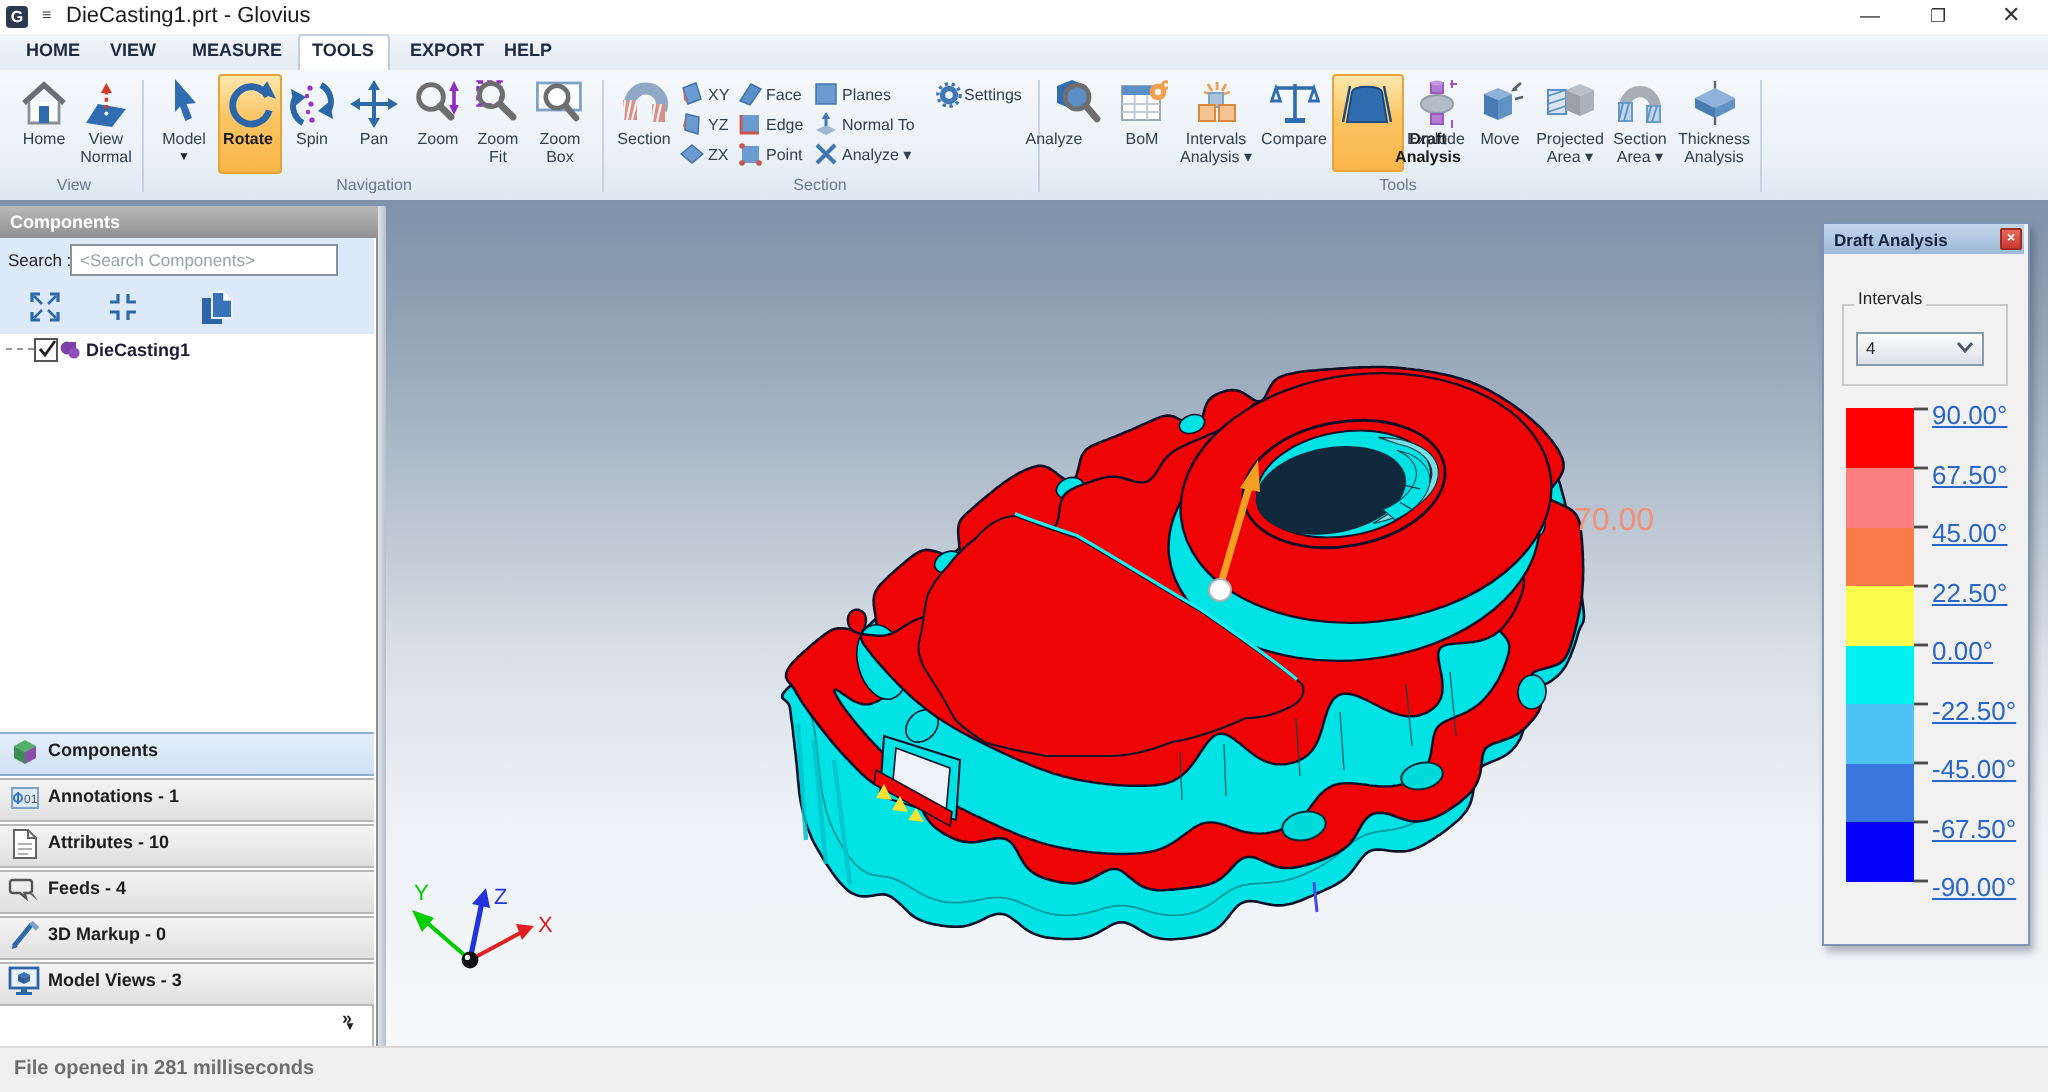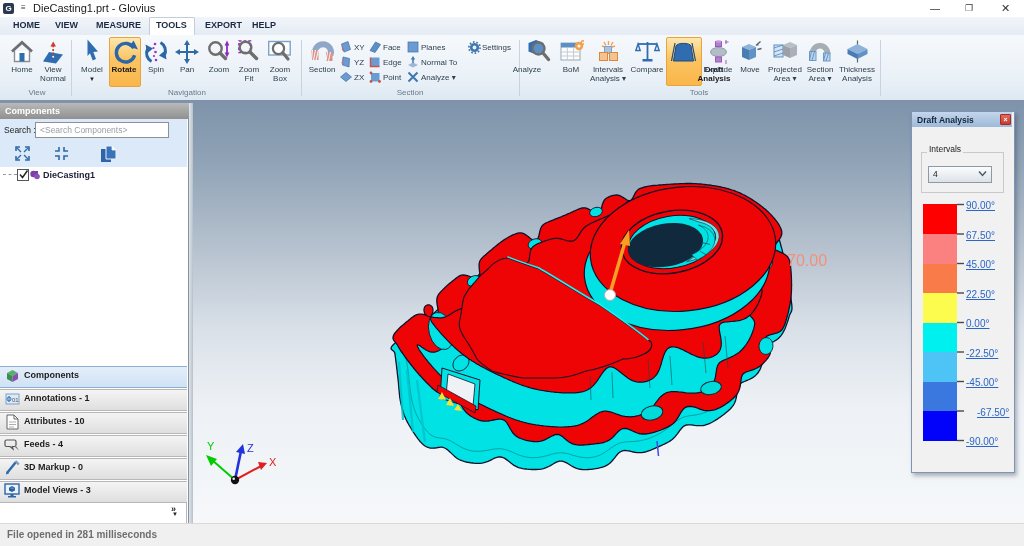--- a/index.html
+++ b/index.html
@@ -393,23 +393,23 @@
       <line x1="0" y1="237.5" x2="7" y2="237.5"></line>
     </g>
   </svg>
 <div class="abs dlab" style="top:200px;">90.00°</div>
 <div class="abs dlab" style="top:230px;">67.50°</div>
 <div class="abs dlab" style="top:259px;">45.00°</div>
 <div class="abs dlab" style="top:289px;">22.50°</div>
 <div class="abs dlab" style="top:318px;">0.00°</div>
 <div class="abs dlab" style="top:348px;">-22.50°</div>
 <div class="abs dlab" style="top:377px;">-45.00°</div>
-<div class="abs dlab" style="top:407px;margin-left:11px;">-67.50°</div>
+<div class="abs dlab" style="top:407px;">-67.50°</div>
 <div class="abs dlab" style="top:436px;">-90.00°</div>
-<style>.dlab{left:966px;font-size:10px;color:#2a66c8;text-decoration:underline;}</style>
+<style>.dlab{left:966px;font-size:13px;color:#2a66c8;text-decoration:underline;}</style>
 
 <svg class="abs" style="left:380px;top:180px" width="440" height="300" viewBox="0 0 440 300">
 <path d="M13.0 165.0L12.0 166.2L11.2 167.4L11.1 168.9L12.2 169.9L13.4 170.9L14.4 172.1L14.9 173.5L15.1 175.0L15.3 176.5L15.5 178.0L15.7 179.5L15.9 181.1L16.1 182.6L16.3 184.1L16.5 185.6L16.6 187.2L16.8 188.7L17.0 190.2L17.2 191.7L17.3 193.2L17.5 194.8L17.7 196.3L17.9 197.8L18.0 199.3L18.2 200.8L18.4 202.4L18.5 203.9L18.6 205.4L18.8 206.9L18.9 208.5L19.0 210.0L19.2 211.5L19.3 213.0L19.5 214.6L19.6 216.1L19.8 217.6L20.1 219.1L20.3 220.6L20.6 222.1L20.9 223.6L21.3 225.1L21.6 226.6L22.0 228.1L22.4 229.6L22.9 231.0L23.3 232.5L23.8 234.0L24.3 235.4L24.9 236.8L25.5 238.2L26.1 239.6L26.8 241.0L27.5 242.4L28.3 243.7L29.0 245.0L29.8 246.3L30.6 247.7L31.4 249.0L32.2 250.3L33.0 251.6L33.8 252.9L34.7 254.1L35.5 255.4L36.4 256.7L37.3 257.9L38.2 259.1L39.2 260.3L40.1 261.5L41.2 262.6L42.3 263.7L43.4 264.7L44.6 265.7L45.9 266.5L47.3 267.2L48.8 267.7L50.3 268.1L51.8 268.2L53.4 268.2L55.0 268.0L56.5 267.8L58.0 267.5L59.4 267.3L60.8 267.2L62.1 267.2L63.4 267.5L64.7 268.0L66.0 268.7L67.3 269.6L68.6 270.7L69.9 271.9L71.2 273.1L72.5 274.4L73.8 275.6L75.0 276.8L76.3 277.8L77.6 278.7L79.0 279.5L80.4 280.1L81.9 280.7L83.3 281.2L84.8 281.6L86.3 282.0L87.8 282.3L89.3 282.5L90.8 282.8L92.3 283.0L93.9 283.2L95.4 283.3L96.9 283.4L98.5 283.4L100.0 283.3L101.6 283.2L103.2 282.9L104.8 282.5L106.4 281.9L108.0 281.3L109.7 280.6L111.3 279.8L112.9 279.0L114.5 278.2L116.1 277.6L117.7 277.1L119.3 276.9L120.8 277.0L122.3 277.3L123.7 277.8L125.1 278.6L126.5 279.6L128.0 280.7L129.4 281.8L130.8 283.0L132.2 284.1L133.6 285.1L135.1 285.9L136.5 286.7L138.0 287.3L139.5 287.8L141.0 288.2L142.5 288.6L144.0 288.8L145.6 289.0L147.1 289.2L148.6 289.3L150.1 289.4L151.7 289.5L153.2 289.5L154.7 289.5L156.3 289.5L157.8 289.4L159.4 289.3L160.9 289.1L162.5 288.8L164.0 288.4L165.6 287.9L167.2 287.2L168.8 286.5L170.4 285.6L171.9 284.7L173.5 283.8L175.0 282.9L176.4 282.2L177.9 281.6L179.3 281.2L180.7 281.1L182.1 281.2L183.6 281.6L185.0 282.2L186.6 282.9L188.1 283.8L189.7 284.8L191.2 285.7L192.8 286.6L194.3 287.4L195.9 288.1L197.5 288.6L199.0 289.0L200.6 289.3L202.1 289.5L203.6 289.6L205.2 289.7L206.7 289.6L208.2 289.5L209.8 289.4L211.3 289.3L212.8 289.1L214.3 288.9L215.8 288.7L217.3 288.4L218.8 288.1L220.3 287.7L221.8 287.3L223.3 286.9L224.7 286.3L226.1 285.6L227.5 284.9L228.8 284.0L230.1 283.0L231.3 281.8L232.5 280.5L233.6 279.2L234.7 277.8L235.8 276.3L236.9 275.0L238.0 273.7L239.2 272.6L240.5 271.7L241.9 271.1L243.3 270.7L244.9 270.5L246.5 270.6L248.3 270.8L250.0 271.2L251.7 271.6L253.5 272.0L255.2 272.3L257.0 272.6L258.6 272.7L260.3 272.7L261.9 272.6L263.4 272.3L265.0 272.0L266.5 271.6L267.9 271.1L269.4 270.6L270.8 270.1L272.2 269.5L273.6 268.9L275.0 268.3L276.4 267.7L277.8 267.1L279.2 266.4L280.6 265.8L282.0 265.2L283.4 264.5L284.8 263.9L286.2 263.2L287.6 262.5L288.9 261.7L290.2 260.9L291.5 260.0L292.8 259.0L294.0 257.8L295.2 256.6L296.3 255.2L297.4 253.8L298.5 252.3L299.5 250.9L300.6 249.5L301.7 248.2L302.8 247.0L304.0 246.1L305.3 245.4L306.6 245.0L308.1 244.8L309.6 244.8L311.2 244.9L312.9 245.1L314.7 245.4L316.5 245.6L318.2 245.7L320.0 245.7L321.7 245.7L323.3 245.5L324.9 245.2L326.4 244.7L327.9 244.2L329.3 243.6L330.7 243.0L332.0 242.3L333.4 241.5L334.7 240.7L336.0 239.9L337.3 239.1L338.5 238.2L339.8 237.4L341.1 236.5L342.3 235.6L343.5 234.7L344.7 233.7L345.9 232.8L347.1 231.8L348.3 230.8L349.4 229.8L350.5 228.7L351.5 227.5L352.5 226.3L353.4 225.1L354.2 223.7L354.9 222.3L355.5 220.8L355.9 219.2L356.3 217.5L356.6 215.8L356.8 214.0L357.0 212.2L357.3 210.5L357.6 208.8L358.0 207.3L358.6 205.9L359.5 204.7L360.5 203.6L361.6 202.8L362.9 202.1L364.4 201.5L365.9 200.8L367.6 200.2L369.2 199.5L370.8 198.7L372.3 197.9L373.7 197.0L375.0 196.0L376.1 194.9L377.2 193.7L378.2 192.5L379.0 191.2L379.8 189.9L380.5 188.5L381.0 187.0L381.5 185.5L382.0 183.9L382.3 182.3L382.5 180.6L382.7 178.8L382.8 177.0L383.0 175.3L383.1 173.5L383.4 171.9L383.8 170.3L384.3 168.9L385.0 167.6L386.0 166.4L387.1 165.4L388.3 164.5L389.7 163.6L391.2 162.8L392.7 162.1L394.2 161.3L395.7 160.4L397.0 159.4L398.3 158.4L399.5 157.3L400.6 156.1L401.5 154.9L402.4 153.6L403.2 152.3L403.9 150.9L404.5 149.6L405.2 148.2L405.7 146.7L406.3 145.3L406.8 143.9L407.3 142.4L407.8 141.0L408.3 139.5L408.7 138.0L409.1 136.6L409.6 135.1L410.2 133.7L410.9 132.4L411.6 131.0L411.9 129.5L412.0 128.0L411.9 126.4L411.8 124.9L411.6 123.4L411.4 121.9L411.2 120.3L411.0 118.8L410.7 117.3L410.5 115.8L410.3 114.3L410.0 112.8L409.8 111.3L409.6 109.7L409.3 108.2L409.1 106.7L408.9 105.2L408.6 103.7L408.4 102.2L408.2 100.7L407.9 99.2L407.7 97.6L407.4 96.1L407.1 94.6L406.9 93.1L406.6 91.6L406.3 90.1L406.1 88.6L405.8 87.1L405.5 85.6L405.2 84.1L404.9 82.6L404.6 81.1L404.3 79.6L404.0 78.1L403.7 76.6L403.3 75.1L403.0 73.6L402.6 72.1L402.3 70.6L401.9 69.1L401.5 67.6L401.1 66.2L400.7 64.7L400.3 63.2L399.9 61.7L399.4 60.3L399.0 58.8L398.5 57.4L398.0 55.9L397.4 54.5L396.9 53.1L396.3 51.7L395.6 50.3L394.9 48.9L394.2 47.6L393.4 46.2L392.6 45.0L391.7 43.7L390.8 42.5L389.9 41.3L388.9 40.1L387.8 39.0L386.8 37.8L385.7 36.8L384.5 35.8L383.4 34.8L382.1 33.9L380.9 32.9L379.7 32.1L378.4 31.2L377.1 30.4L375.8 29.7L374.4 28.9L373.1 28.2L371.7 27.5L370.3 26.8L369.0 26.1L367.6 25.5L366.2 24.8L364.8 24.2L363.4 23.6L362.0 22.9L360.6 22.3L359.2 21.7L357.8 21.0L356.4 20.5L355.0 19.9L353.5 19.4L352.1 19.0L350.6 18.5L349.1 18.1L347.6 17.7L346.1 17.4L344.6 17.1L343.1 16.8L341.6 16.5L340.1 16.2L338.6 16.0L337.1 15.8L335.6 15.6L334.1 15.4L332.5 15.2L331.0 15.0L329.5 14.9L328.0 14.7L326.4 14.6L324.9 14.4L323.4 14.3L321.9 14.2L320.3 14.0L318.8 13.9L317.3 13.8L315.8 13.6L314.2 13.5L312.7 13.4L311.2 13.3L309.6 13.2L308.1 13.2L306.6 13.1L305.1 13.1L303.5 13.0L302.0 13.0L300.5 13.0L298.9 13.0L297.4 13.1L295.9 13.1L294.3 13.2L292.8 13.3L291.3 13.4L289.8 13.6L288.2 13.7L286.7 13.9L285.2 14.1L283.7 14.3L282.2 14.6L280.7 14.9L279.2 15.2L277.7 15.5L276.2 15.9L274.7 16.2L273.2 16.6L271.7 17.0L270.3 17.5L268.8 17.9L267.3 18.4L265.9 18.8L264.4 19.3L263.0 19.8L261.5 20.3L260.1 20.9L258.7 21.4L257.2 21.9L255.8 22.5L254.4 23.0L252.9 23.6L251.5 24.1L250.1 24.7L248.7 25.2L247.2 25.8L245.8 26.4L244.4 26.9L243.0 27.5L241.5 28.1L240.1 28.6L238.7 29.2L237.3 29.7L235.8 30.3L234.4 30.8L233.0 31.4L231.5 31.9L230.1 32.5L228.7 33.1L227.3 33.6L225.9 34.2L224.4 34.8L223.0 35.3L221.6 35.9L220.2 36.5L218.8 37.1L217.3 37.7L215.9 38.3L214.5 38.9L213.1 39.4L211.7 40.0L210.3 40.6L208.9 41.2L207.5 41.8L206.1 42.4L204.6 43.0L203.2 43.6L201.8 44.2L200.4 44.8L199.0 45.4L197.6 46.0L196.2 46.6L194.8 47.2L193.3 47.8L191.9 48.3L190.5 48.9L189.1 49.5L187.7 50.1L186.3 50.7L184.8 51.3L183.4 51.8L182.0 52.4L180.6 52.9L179.1 53.5L177.7 54.0L176.3 54.5L174.8 55.0L173.4 55.5L171.9 56.0L170.5 56.5L169.0 57.0L167.6 57.5L166.1 57.9L164.6 58.4L163.2 58.9L161.7 59.4L160.3 59.8L158.8 60.3L157.4 60.8L155.9 61.3L154.5 61.8L153.0 62.3L151.6 62.8L150.1 63.3L148.7 63.8L147.3 64.4L145.8 64.9L144.4 65.5L143.0 66.1L141.6 66.7L140.2 67.3L138.8 67.9L137.4 68.5L136.0 69.2L134.6 69.9L133.2 70.5L131.9 71.3L130.5 72.0L129.2 72.7L127.9 73.5L126.6 74.3L125.3 75.1L124.0 75.9L122.7 76.7L121.4 77.6L120.1 78.4L118.9 79.3L117.6 80.2L116.4 81.1L115.1 82.0L113.9 82.9L112.7 83.8L111.5 84.7L110.2 85.6L109.0 86.6L107.8 87.5L106.6 88.5L105.4 89.4L104.2 90.4L103.0 91.3L101.8 92.3L100.6 93.3L99.4 94.2L98.3 95.2L97.1 96.2L95.9 97.2L94.7 98.1L93.6 99.1L92.4 100.1L91.2 101.1L90.1 102.1L88.9 103.1L87.7 104.1L86.6 105.1L85.4 106.1L84.2 107.1L83.1 108.1L81.9 109.1L80.7 110.1L79.6 111.1L78.4 112.1L77.3 113.1L76.1 114.1L74.9 115.0L73.8 116.0L72.6 117.0L71.4 118.0L70.2 119.0L69.1 120.0L67.9 120.9L66.7 121.9L65.5 122.9L64.3 123.9L63.2 124.8L62.0 125.8L60.8 126.8L59.7 127.9L58.6 128.9L57.4 129.9L56.3 130.9L55.2 132.0L54.0 133.0L52.9 134.0L51.7 135.0L50.6 136.0L49.4 137.0L48.2 138.0L47.0 139.0L45.8 139.9L44.6 140.9L43.4 141.8L42.2 142.7L40.9 143.6L39.7 144.5L38.5 145.4L37.2 146.3L36.0 147.2L34.8 148.1L33.5 149.0L32.3 149.9L31.0 150.8L29.8 151.7L28.5 152.6L27.3 153.5L26.1 154.4L24.8 155.3L23.6 156.2L22.4 157.1L21.2 158.1L19.9 159.0L18.7 159.9L17.5 160.9L16.4 161.9L15.2 162.9L14.1 163.9Z" fill="#00e2e4" stroke="#10102a" stroke-width="1.3"></path>
 <path d="M24.1 169.2L23.8 169.6L23.7 170.0L23.7 170.5L23.8 171.0L23.9 171.7L24.2 172.5L24.5 173.4L24.8 174.5L25.1 175.6L25.5 176.9L25.8 178.2L26.2 179.7L26.5 181.1L26.8 182.7L27.1 184.2L27.3 185.7L27.6 187.3L27.8 188.9L28.0 190.4L28.2 192.0L28.4 193.5L28.6 195.1L28.7 196.6L28.9 198.1L29.1 199.7L29.2 201.2L29.4 202.7L29.6 204.2L29.7 205.7L29.9 207.2L30.1 208.7L30.2 210.1L30.4 211.6L30.6 213.0L30.8 214.4L31.0 215.8L31.3 217.1L31.5 218.5L31.8 219.8L32.1 221.1L32.4 222.4L32.7 223.7L33.0 225.0L33.4 226.3L33.8 227.5L34.2 228.8L34.6 230.0L35.1 231.2L35.6 232.5L36.1 233.7L36.6 234.9L37.2 236.1L37.8 237.2L38.4 238.4L39.0 239.6L39.7 240.8L40.4 242.0L41.1 243.1L41.8 244.3L42.5 245.4L43.3 246.6L44.1 247.7L44.9 248.8L45.7 249.8L46.6 250.8L47.4 251.8L48.3 252.7L49.2 253.5L50.1 254.3L51.1 255.0L52.0 255.6L53.0 256.1L54.0 256.6L55.0 257.0L56.0 257.3L57.0 257.5L58.1 257.7L59.1 257.9L60.2 258.0L61.3 258.2L62.4 258.3L63.5 258.5L64.6 258.8L65.7 259.0L66.9 259.4L68.0 259.8L69.2 260.3L70.4 260.9L71.6 261.5L72.8 262.2L74.0 262.9L75.3 263.7L76.5 264.5L77.8 265.2L79.1 266.0L80.4 266.7L81.7 267.4L83.1 268.1L84.4 268.7L85.8 269.2L87.1 269.7L88.5 270.1L90.0 270.5L91.4 270.8L92.8 271.0L94.3 271.2L95.8 271.3L97.3 271.3L98.8 271.3L100.3 271.3L101.8 271.1L103.3 270.9L104.9 270.7L106.4 270.5L108.0 270.2L109.5 269.9L111.1 269.6L112.6 269.3L114.1 269.1L115.7 268.9L117.2 268.8L118.7 268.7L120.2 268.7L121.7 268.9L123.2 269.1L124.6 269.4L126.1 269.8L127.5 270.2L129.0 270.8L130.4 271.4L131.8 272.0L133.3 272.6L134.7 273.2L136.1 273.9L137.6 274.5L139.0 275.0L140.5 275.5L141.9 276.0L143.4 276.4L144.9 276.8L146.4 277.1L147.9 277.3L149.4 277.5L150.9 277.6L152.4 277.7L153.9 277.7L155.5 277.6L157.0 277.5L158.5 277.4L160.1 277.1L161.6 276.9L163.1 276.6L164.6 276.2L166.2 275.8L167.7 275.4L169.2 275.0L170.7 274.5L172.1 274.1L173.6 273.7L175.1 273.4L176.5 273.1L177.9 272.9L179.4 272.8L180.8 272.8L182.2 272.8L183.7 273.0L185.1 273.2L186.5 273.5L188.0 273.8L189.4 274.2L190.9 274.6L192.4 275.1L193.8 275.5L195.3 275.9L196.8 276.3L198.2 276.7L199.7 277.0L201.2 277.2L202.6 277.4L204.1 277.6L205.5 277.7L206.9 277.7L208.4 277.7L209.8 277.6L211.2 277.4L212.5 277.2L213.9 277.0L215.2 276.7L216.6 276.3L217.9 275.9L219.2 275.4L220.5 274.8L221.7 274.2L223.0 273.5L224.2 272.8L225.4 272.0L226.6 271.2L227.8 270.3L229.0 269.4L230.2 268.5L231.4 267.6L232.7 266.8L233.9 266.0L235.2 265.2L236.5 264.5L237.8 263.9L239.1 263.4L240.5 262.9L242.0 262.5L243.4 262.3L244.9 262.0L246.4 261.9L247.9 261.7L249.5 261.7L251.0 261.6L252.6 261.5L254.1 261.4L255.7 261.3L257.2 261.1L258.7 261.0L260.3 260.7L261.8 260.4L263.3 260.1L264.7 259.7L266.2 259.3L267.7 258.9L269.1 258.3L270.6 257.8L272.0 257.2L273.4 256.6L274.8 256.0L276.2 255.3L277.6 254.6L279.0 253.9L280.4 253.1L281.8 252.3L283.1 251.4L284.5 250.5L285.8 249.6L287.1 248.7L288.3 247.7L289.6 246.7L290.8 245.6L292.0 244.6L293.2 243.6L294.4 242.6L295.6 241.7L296.8 240.8L298.1 239.9L299.3 239.2L300.6 238.5L301.8 237.9L303.1 237.3L304.5 236.9L305.8 236.5L307.2 236.2L308.6 235.9L310.1 235.7L311.5 235.5L313.0 235.3L314.5 235.1L315.9 234.9L317.4 234.6L318.8 234.3L320.2 234.0L321.6 233.6L323.0 233.1L324.4 232.6L325.7 232.1L327.0 231.5L328.3 230.9L329.5 230.2L330.8 229.5L332.0 228.8L333.1 228.0L334.3 227.2L335.4 226.3L336.5 225.5L337.5 224.6L338.6 223.7L339.6 222.7L340.5 221.7L341.4 220.7L342.3 219.6L343.1 218.5L343.8 217.3L344.6 216.1L345.2 214.9L345.9 213.6L346.5 212.3L347.1 211.0L347.6 209.7L348.2 208.3L348.7 207.0L349.3 205.7L349.9 204.4L350.5 203.2L351.2 201.9L351.9 200.8L352.7 199.7L353.6 198.6L354.5 197.6L355.5 196.6L356.5 195.7L357.6 194.8L358.7 193.9L359.9 193.0L361.0 192.0L362.1 191.1L363.2 190.1L364.3 189.0L365.4 187.9L366.4 186.8L367.3 185.6L368.2 184.3L369.0 183.0L369.8 181.6L370.5 180.2L371.1 178.7L371.8 177.3L372.3 175.8L372.9 174.2L373.4 172.7L374.0 171.2L374.5 169.8L375.1 168.3L375.7 167.0L376.3 165.6L377.0 164.3L377.8 163.1L378.6 161.9L379.5 160.8L380.4 159.7L381.3 158.6L382.3 157.6L383.4 156.6L384.4 155.6L385.4 154.7L386.5 153.7L387.5 152.7L388.5 151.7L389.4 150.6L390.3 149.6L391.2 148.5L392.0 147.3L392.8 146.2L393.5 145.0L394.2 143.8L394.8 142.5L395.5 141.3L396.0 140.0L396.6 138.7L397.1 137.5L397.6 136.2L398.0 135.0L398.4 133.7L398.8 132.5L399.1 131.4L399.4 130.2L399.6 129.0L399.8 127.9L399.9 126.8L400.0 125.6L400.0 124.5L400.0 123.3L400.0 122.1L399.9 120.9L399.8 119.6L399.6 118.3L399.5 117.0L399.3 115.6L399.1 114.2L398.9 112.8L398.7 111.3L398.4 109.9L398.2 108.4L398.0 106.9L397.7 105.4L397.5 104.0L397.2 102.5L397.0 101.0L396.7 99.5L396.5 98.0L396.2 96.5L396.0 95.1L395.7 93.6L395.4 92.1L395.2 90.6L394.9 89.2L394.6 87.7L394.3 86.3L394.0 84.8L393.7 83.3L393.4 81.9L393.1 80.5L392.8 79.0L392.5 77.6L392.1 76.2L391.8 74.8L391.4 73.4L391.1 72.0L390.7 70.6L390.3 69.3L390.0 67.9L389.6 66.6L389.1 65.3L388.7 64.0L388.3 62.7L387.8 61.5L387.4 60.2L386.9 59.0L386.4 57.9L385.9 56.7L385.3 55.6L384.8 54.6L384.2 53.5L383.5 52.5L382.9 51.5L382.2 50.5L381.6 49.6L380.8 48.7L380.1 47.8L379.3 46.9L378.5 46.1L377.6 45.3L376.8 44.5L375.8 43.7L374.9 42.9L373.9 42.2L372.9 41.5L371.9 40.8L370.8 40.1L369.7 39.4L368.6 38.7L367.4 38.1L366.3 37.4L365.1 36.8L363.9 36.2L362.6 35.6L361.4 35.0L360.1 34.4L358.9 33.8L357.6 33.2L356.3 32.7L355.0 32.2L353.8 31.7L352.5 31.2L351.2 30.7L349.9 30.3L348.6 29.9L347.4 29.5L346.1 29.1L344.8 28.8L343.4 28.5L342.1 28.2L340.8 27.9L339.4 27.6L338.1 27.3L336.7 27.1L335.3 26.9L333.9 26.7L332.5 26.5L331.1 26.3L329.6 26.1L328.2 25.9L326.8 25.8L325.3 25.6L323.8 25.5L322.4 25.3L320.9 25.2L319.4 25.1L318.0 25.0L316.5 24.8L315.0 24.7L313.6 24.7L312.1 24.6L310.6 24.5L309.2 24.4L307.8 24.4L306.3 24.3L304.9 24.3L303.5 24.3L302.0 24.3L300.6 24.3L299.2 24.3L297.8 24.4L296.4 24.4L295.1 24.5L293.7 24.6L292.3 24.7L290.9 24.8L289.6 25.0L288.2 25.2L286.9 25.3L285.5 25.6L284.1 25.8L282.8 26.0L281.4 26.3L280.1 26.6L278.8 26.9L277.4 27.2L276.1 27.6L274.7 27.9L273.4 28.3L272.0 28.7L270.6 29.1L269.3 29.5L267.9 30.0L266.5 30.4L265.2 30.9L263.8 31.4L262.4 31.9L261.0 32.4L259.6 32.9L258.2 33.4L256.8 33.9L255.4 34.5L254.0 35.0L252.6 35.5L251.2 36.1L249.8 36.6L248.4 37.2L247.0 37.7L245.5 38.3L244.1 38.9L242.7 39.4L241.3 40.0L239.9 40.5L238.4 41.1L237.0 41.6L235.6 42.2L234.2 42.8L232.8 43.3L231.4 43.9L230.0 44.5L228.6 45.0L227.2 45.6L225.8 46.2L224.4 46.7L223.0 47.3L221.6 47.9L220.2 48.5L218.7 49.0L217.3 49.6L215.9 50.2L214.5 50.8L213.1 51.4L211.7 52.0L210.3 52.6L208.9 53.2L207.5 53.8L206.1 54.3L204.6 54.9L203.2 55.5L201.8 56.1L200.4 56.7L198.9 57.3L197.5 57.9L196.1 58.5L194.6 59.1L193.2 59.7L191.7 60.2L190.3 60.8L188.8 61.4L187.3 62.0L185.9 62.5L184.4 63.1L182.9 63.6L181.4 64.2L180.0 64.7L178.5 65.3L177.0 65.8L175.5 66.3L174.0 66.8L172.6 67.3L171.1 67.8L169.6 68.3L168.2 68.8L166.7 69.3L165.3 69.8L163.8 70.3L162.4 70.8L161.0 71.3L159.6 71.8L158.2 72.3L156.8 72.8L155.4 73.3L154.1 73.8L152.7 74.3L151.4 74.8L150.0 75.3L148.7 75.9L147.4 76.4L146.1 77.0L144.8 77.6L143.5 78.1L142.2 78.7L141.0 79.3L139.7 80.0L138.5 80.6L137.2 81.2L136.0 81.9L134.8 82.6L133.5 83.3L132.3 84.0L131.1 84.7L129.9 85.5L128.7 86.2L127.6 87.0L126.4 87.8L125.2 88.6L124.0 89.4L122.8 90.2L121.6 91.1L120.5 91.9L119.3 92.8L118.1 93.6L116.9 94.5L115.8 95.4L114.6 96.3L113.4 97.2L112.3 98.1L111.1 99.1L109.9 100.0L108.8 100.9L107.6 101.9L106.4 102.8L105.3 103.8L104.1 104.7L103.0 105.7L101.8 106.6L100.7 107.6L99.5 108.6L98.3 109.6L97.2 110.5L96.0 111.5L94.9 112.5L93.7 113.5L92.5 114.5L91.4 115.5L90.2 116.4L89.0 117.4L87.9 118.4L86.7 119.4L85.5 120.4L84.4 121.4L83.2 122.4L82.0 123.4L80.8 124.4L79.7 125.4L78.5 126.4L77.3 127.4L76.2 128.4L75.0 129.3L73.8 130.3L72.7 131.3L71.5 132.3L70.4 133.3L69.2 134.3L68.1 135.2L66.9 136.2L65.8 137.2L64.6 138.2L63.5 139.3L62.3 140.3L61.1 141.3L59.9 142.3L58.7 143.3L57.5 144.3L56.3 145.3L55.0 146.4L53.8 147.4L52.5 148.4L51.3 149.3L50.0 150.3L48.8 151.3L47.5 152.3L46.3 153.2L45.0 154.2L43.8 155.1L42.5 156.0L41.3 156.9L40.0 157.9L38.8 158.8L37.6 159.6L36.4 160.5L35.2 161.4L34.0 162.2L32.9 163.1L31.8 163.9L30.7 164.6L29.6 165.3L28.7 166.0L27.7 166.6L26.9 167.2L26.1 167.6L25.5 168.1L24.9 168.5L24.4 168.8Z" fill="none" stroke="#056067" stroke-width="0.9" opacity="0.55"></path>
 <path d="M15.0 153.0L15.9 151.8L16.9 150.7L17.9 149.7L18.9 148.6L20.0 147.6L21.1 146.6L22.2 145.6L23.3 144.7L24.4 143.7L25.5 142.8L26.6 141.8L27.8 140.9L28.9 139.9L30.1 139.0L31.2 138.1L32.4 137.2L33.6 136.4L34.8 135.6L36.2 134.9L37.7 134.4L39.3 134.1L41.3 134.1L43.4 134.4L45.9 135.0L48.4 135.8L51.1 136.5L53.5 136.9L55.6 136.8L57.1 136.1L58.0 134.6L58.3 132.6L58.1 130.2L57.7 127.5L57.2 124.8L56.9 122.4L56.8 120.2L57.0 118.2L57.5 116.6L58.1 115.2L58.9 113.9L59.8 112.8L60.8 111.7L61.9 110.6L62.9 109.6L64.0 108.6L65.0 107.5L66.1 106.6L67.2 105.6L68.3 104.6L69.4 103.6L70.5 102.7L71.7 101.7L72.8 100.8L73.9 99.9L75.1 98.9L76.3 98.0L77.4 97.2L78.7 96.4L80.0 95.7L81.5 95.2L83.2 94.9L85.1 95.1L87.4 95.6L90.0 96.5L92.6 97.5L95.1 98.3L97.2 98.7L98.7 98.2L99.5 96.9L99.8 94.7L99.6 92.1L99.3 89.3L99.1 86.6L99.1 84.2L99.4 82.3L100.0 80.7L100.9 79.3L101.8 78.2L102.9 77.1L104.0 76.1L105.1 75.2L106.2 74.2L107.3 73.2L108.4 72.3L109.5 71.3L110.6 70.4L111.8 69.4L112.9 68.5L114.0 67.5L115.2 66.6L116.3 65.7L117.4 64.8L118.6 63.8L119.8 63.0L120.9 62.1L122.1 61.2L123.3 60.4L124.6 59.5L125.8 58.7L127.1 58.0L128.3 57.2L129.6 56.5L130.9 55.9L132.3 55.2L133.6 54.6L135.0 54.1L136.3 53.6L137.8 53.2L139.2 52.9L140.8 52.9L142.4 53.2L144.2 53.9L146.1 55.0L148.1 56.5L150.2 58.2L152.3 59.7L154.3 60.5L155.9 60.5L157.3 59.5L158.3 57.6L159.0 55.1L159.6 52.5L160.2 50.0L160.9 47.9L161.9 46.2L163.0 44.9L164.2 44.0L165.4 43.2L166.8 42.5L168.1 42.0L169.5 41.4L170.8 40.9L172.2 40.3L173.6 39.8L175.0 39.2L176.3 38.7L177.7 38.2L179.1 37.6L180.4 37.1L181.8 36.5L183.1 35.9L184.5 35.4L185.9 34.8L187.2 34.2L188.5 33.6L189.9 33.0L191.2 32.4L192.6 31.8L193.9 31.2L195.3 30.6L196.6 30.0L198.0 29.4L199.3 28.9L200.7 28.4L202.1 28.0L203.7 27.8L205.3 27.9L207.1 28.4L209.0 29.3L211.1 30.5L213.3 31.8L215.3 33.0L217.2 33.7L218.7 33.6L219.9 32.6L220.7 30.8L221.4 28.5L221.9 26.1L222.6 23.8L223.4 21.8L224.3 20.2L225.4 19.0L226.7 18.0L228.0 17.3L229.3 16.7L230.7 16.2L232.1 15.7L233.5 15.3L235.0 15.1L236.5 15.0L238.0 15.1L239.7 15.6L241.5 16.5L243.3 17.6L245.2 18.8L247.0 20.0L248.6 20.7L250.1 20.7L251.4 19.9L252.5 18.5L253.5 16.6L254.5 14.6L255.5 12.7L256.6 11.1L257.8 9.9L259.1 8.9L260.5 8.3L261.9 7.8L263.3 7.3L264.7 7.0L266.2 6.7L267.6 6.4L269.1 6.1L270.5 5.9L272.0 5.7L273.4 5.5L274.9 5.4L276.4 5.3L277.8 5.2L279.3 5.0L280.8 4.9L282.2 4.8L283.7 4.7L285.2 4.6L286.6 4.5L288.1 4.4L289.6 4.3L291.0 4.2L292.5 4.1L294.0 4.0L295.5 3.9L296.9 3.8L298.4 3.8L299.9 3.7L301.3 3.6L302.8 3.6L304.3 3.6L305.7 3.5L307.2 3.5L308.7 3.5L310.2 3.5L311.6 3.5L313.1 3.6L314.6 3.6L316.0 3.7L317.5 3.8L319.0 3.9L320.4 4.0L321.9 4.2L323.4 4.4L324.8 4.5L326.3 4.7L327.7 4.9L329.2 5.0L330.7 5.2L332.1 5.5L333.6 5.7L335.0 5.9L336.5 6.1L337.9 6.4L339.4 6.7L340.8 7.0L342.3 7.3L343.7 7.6L345.1 7.9L346.5 8.3L348.0 8.7L349.4 9.1L350.8 9.5L352.2 10.0L353.6 10.4L355.0 10.9L356.3 11.5L357.7 12.0L359.1 12.6L360.4 13.2L361.7 13.8L363.0 14.5L364.4 15.1L365.7 15.8L366.9 16.6L368.2 17.3L369.5 18.0L370.8 18.8L372.0 19.6L373.2 20.4L374.5 21.2L375.7 22.0L376.9 22.8L378.1 23.7L379.3 24.6L380.5 25.4L381.6 26.3L382.8 27.2L383.9 28.2L385.0 29.1L386.2 30.1L387.2 31.1L388.3 32.1L389.4 33.1L390.4 34.1L391.5 35.2L392.5 36.3L393.4 37.4L394.4 38.5L395.3 39.6L396.2 40.8L397.1 42.0L397.9 43.2L398.7 44.4L399.5 45.7L400.1 47.0L400.8 48.3L401.3 49.7L401.7 51.1L401.8 52.7L401.7 54.3L401.2 56.0L400.4 57.8L399.2 59.6L397.7 61.5L396.3 63.3L395.0 65.0L394.3 66.6L394.2 68.0L394.9 69.2L396.3 70.3L398.2 71.2L400.4 72.2L402.6 73.2L404.5 74.2L406.2 75.4L407.5 76.7L408.4 78.0L409.1 79.4L409.6 80.8L409.9 82.2L410.2 83.7L410.4 85.1L410.6 86.6L410.7 88.0L410.9 89.5L411.0 91.0L411.1 92.4L411.2 93.9L411.3 95.4L411.4 96.8L411.4 98.3L411.5 99.8L411.5 101.3L411.5 102.7L411.6 104.2L411.6 105.7L411.5 107.1L411.5 108.6L411.5 110.1L411.4 111.6L411.3 113.0L411.2 114.5L411.1 116.0L411.0 117.4L410.8 118.9L410.6 120.3L410.4 121.8L410.2 123.2L409.9 124.7L409.6 126.1L409.3 127.6L409.0 129.0L408.7 130.5L408.4 131.9L408.0 133.3L407.7 134.7L407.3 136.2L406.9 137.6L406.5 139.0L406.1 140.4L405.6 141.8L405.2 143.2L404.7 144.6L404.1 146.0L403.5 147.3L402.8 148.6L401.9 149.8L400.7 151.0L399.2 152.0L397.3 152.8L395.2 153.5L392.9 154.1L390.6 154.7L388.5 155.3L387.0 156.0L386.1 157.0L386.0 158.2L386.4 159.7L387.3 161.6L388.3 163.7L389.3 165.8L390.1 167.9L390.5 169.8L390.5 171.6L390.3 173.2L389.8 174.7L389.1 176.0L388.3 177.3L387.5 178.5L386.6 179.6L385.6 180.7L384.7 181.8L383.6 182.9L382.6 184.0L381.4 185.0L380.2 186.0L378.9 186.9L377.5 187.7L376.0 188.5L374.4 189.2L372.7 189.8L371.0 190.4L369.3 191.0L367.7 191.5L366.2 192.0L364.9 192.7L363.7 193.4L362.8 194.2L362.2 195.3L361.7 196.5L361.3 197.9L361.1 199.4L360.9 201.1L360.6 202.9L360.4 204.7L360.1 206.5L359.7 208.1L359.2 209.7L358.6 211.2L357.9 212.6L357.1 213.9L356.2 215.1L355.2 216.3L354.2 217.3L353.1 218.4L352.0 219.3L350.9 220.3L349.8 221.2L348.6 222.1L347.4 222.9L346.2 223.8L345.0 224.6L343.7 225.4L342.5 226.2L341.2 226.9L339.9 227.6L338.6 228.2L337.2 228.8L335.8 229.3L334.4 229.8L333.0 230.1L331.6 230.4L330.1 230.6L328.6 230.7L327.1 230.7L325.5 230.6L323.9 230.3L322.3 229.8L320.6 229.3L318.9 228.7L317.2 228.0L315.4 227.4L313.6 226.8L311.7 226.5L310.0 226.3L308.2 226.5L306.6 226.9L305.2 227.6L303.9 228.6L302.7 229.9L301.6 231.3L300.6 232.9L299.7 234.5L298.8 236.1L297.9 237.7L296.9 239.2L295.9 240.6L294.9 241.8L293.8 242.9L292.6 243.9L291.4 244.8L290.2 245.6L288.9 246.4L287.6 247.1L286.3 247.7L284.9 248.3L283.6 248.9L282.2 249.5L280.9 250.0L279.5 250.5L278.1 251.0L276.7 251.4L275.3 251.9L273.9 252.3L272.4 252.7L271.0 253.0L269.6 253.4L268.1 253.6L266.7 253.9L265.2 254.0L263.7 254.0L262.2 254.0L260.6 253.8L259.0 253.5L257.4 253.0L255.8 252.4L254.1 251.7L252.5 251.0L250.8 250.2L249.2 249.5L247.6 248.9L246.0 248.5L244.5 248.4L243.1 248.6L241.7 249.0L240.4 249.7L239.1 250.7L237.9 251.8L236.7 253.1L235.5 254.4L234.3 255.8L233.0 257.0L231.7 258.2L230.4 259.3L229.1 260.1L227.7 260.9L226.3 261.5L224.9 262.0L223.5 262.5L222.0 262.8L220.6 263.1L219.1 263.3L217.7 263.5L216.2 263.7L214.8 263.9L213.3 264.1L211.8 264.2L210.4 264.4L208.9 264.5L207.5 264.7L206.0 264.8L204.5 264.9L203.1 265.0L201.6 265.1L200.1 265.1L198.6 265.1L197.2 264.9L195.7 264.7L194.2 264.3L192.7 263.9L191.2 263.2L189.8 262.4L188.4 261.5L187.0 260.4L185.6 259.3L184.3 258.2L183.0 257.1L181.7 256.1L180.4 255.3L179.1 254.7L177.8 254.5L176.4 254.5L175.0 254.7L173.5 255.3L172.0 256.0L170.5 256.8L168.9 257.7L167.3 258.5L165.7 259.4L164.1 260.1L162.5 260.6L161.0 261.1L159.4 261.4L157.9 261.6L156.4 261.7L154.9 261.6L153.4 261.5L152.0 261.4L150.5 261.2L149.1 260.9L147.6 260.6L146.2 260.3L144.8 259.9L143.4 259.5L142.0 259.0L140.6 258.5L139.2 257.9L137.9 257.2L136.7 256.4L135.4 255.5L134.3 254.5L133.2 253.3L132.2 252.0L131.3 250.5L130.4 249.0L129.5 247.4L128.7 245.8L127.8 244.3L126.9 242.8L125.9 241.6L124.7 240.6L123.4 239.8L122.0 239.3L120.5 239.1L118.8 239.1L117.1 239.3L115.3 239.6L113.5 240.0L111.7 240.4L110.0 240.7L108.2 241.0L106.6 241.1L104.9 241.2L103.4 241.0L101.9 240.8L100.4 240.5L99.0 240.1L97.6 239.6L96.2 239.0L94.9 238.4L93.6 237.7L92.3 237.0L91.0 236.2L89.8 235.4L88.6 234.5L87.4 233.6L86.3 232.6L85.3 231.4L84.3 230.2L83.4 228.9L82.5 227.5L81.7 226.0L81.0 224.5L80.2 223.0L79.5 221.5L78.7 220.2L77.8 218.9L76.9 217.9L75.8 217.0L74.6 216.3L73.3 215.8L71.8 215.5L70.3 215.2L68.7 215.1L67.1 214.9L65.5 214.7L63.8 214.4L62.2 214.1L60.7 213.6L59.3 213.0L57.9 212.3L56.6 211.6L55.4 210.7L54.2 209.8L53.1 208.9L52.0 207.9L50.9 206.9L49.9 205.9L48.8 204.8L47.8 203.8L46.7 202.7L45.7 201.7L44.7 200.6L43.7 199.5L42.7 198.5L41.7 197.4L40.7 196.3L39.7 195.2L38.7 194.1L37.8 193.0L36.8 191.9L35.9 190.8L34.9 189.6L34.0 188.5L33.1 187.3L32.1 186.2L31.2 185.0L30.3 183.9L29.4 182.7L28.5 181.5L27.7 180.4L26.8 179.2L25.9 178.0L25.0 176.8L24.2 175.6L23.3 174.4L22.5 173.2L21.6 172.0L20.8 170.8L20.0 169.5L19.3 168.3L18.5 167.0L17.8 165.7L17.1 164.5L16.2 163.3L15.3 162.1L14.3 161.0L13.5 159.8L13.0 158.4L13.1 156.9L13.5 155.5L14.2 154.2Z" fill="#ee0404" stroke="#10102a" stroke-width="1.3"></path>
 <path d="M44.6 169.1L45.5 169.7L46.5 170.3L47.5 170.8L48.5 171.2L49.5 171.6L50.5 171.9L51.5 172.1L52.5 172.2L53.5 172.2L54.6 172.1L55.6 171.9L56.6 171.5L57.6 171.1L58.7 170.7L59.7 170.1L60.8 169.4L61.9 168.7L63.0 168.0L64.1 167.1L65.3 166.3L66.5 165.4L67.7 164.6L69.0 163.7L70.4 163.0L71.9 162.4L73.7 161.9L75.6 161.6L77.7 161.5L80.0 161.6L82.3 161.7L84.5 161.7L86.6 161.6L88.5 161.2L90.1 160.7L91.6 160.0L93.0 159.3L94.4 158.6L95.8 158.0L97.0 157.3L98.1 156.4L98.8 155.2L99.2 153.6L99.1 151.6L98.9 149.3L98.5 146.9L98.1 144.6L98.0 142.4L98.0 140.5L98.3 138.9L98.9 137.5L99.6 136.3L100.4 135.3L101.3 134.4L102.3 133.5L103.3 132.7L104.3 131.9L105.3 131.0L106.4 130.2L107.4 129.4L108.5 128.6L109.6 127.7L110.7 126.8L111.8 126.0L112.9 125.1L114.1 124.2L115.2 123.3L116.4 122.4L117.5 121.5L118.8 120.7L120.0 119.8L121.4 119.1L122.8 118.5L124.5 118.1L126.3 118.0L128.4 118.1L130.6 118.5L133.0 119.1L135.4 119.6L137.5 120.0L139.4 120.0L140.7 119.4L141.5 118.2L141.9 116.5L141.8 114.4L141.6 112.1L141.4 109.8L141.4 107.7L141.5 105.9L141.8 104.4L142.2 103.1L142.9 102.2L143.6 101.4L144.3 100.7L145.1 100.1L145.9 99.6L146.7 99.1L147.4 98.7L148.2 98.3L149.0 98.0L149.8 97.6L150.5 97.3L151.3 97.0L152.1 96.7L152.9 96.4L153.7 96.1L154.6 95.8L155.5 95.4L156.4 95.1L157.4 94.8L158.4 94.5L159.5 94.1L160.6 93.7L161.7 93.4L162.9 93.0L164.1 92.6L165.4 92.2L166.7 91.9L168.1 91.7L169.6 91.6L171.2 91.7L172.9 92.1L174.7 92.8L176.7 93.8L178.8 94.9L180.9 96.0L182.9 96.9L184.7 97.3L186.3 97.0L187.7 96.1L188.7 94.5L189.6 92.5L190.4 90.3L191.2 88.1L192.1 86.0L193.1 84.2L194.2 82.7L195.3 81.5L196.6 80.5L198.0 79.6L199.4 78.9L200.8 78.2L202.2 77.6L203.6 76.9L205.0 76.3L206.5 75.7L207.9 75.1L209.2 74.5L210.6 73.9L212.0 73.3L213.4 72.7L214.7 72.1L216.0 71.6L217.4 71.0L218.7 70.4L220.0 69.9L221.3 69.4L222.6 68.8L223.8 68.3L225.1 67.8L226.4 67.3L227.6 66.8L228.9 66.4L230.2 66.0L231.5 65.7L232.9 65.6L234.3 65.7L235.8 66.1L237.4 66.8L239.1 67.7L240.8 68.9L242.5 70.0L244.2 70.9L245.6 71.4L246.8 71.4L247.8 70.7L248.6 69.4L249.3 67.7L250.0 65.8L250.6 63.9L251.3 62.2L252.1 60.7L253.1 59.5L254.0 58.6L255.1 58.0L256.2 57.5L257.4 57.3L258.6 57.2L259.9 57.4L261.2 57.8L262.6 58.5L264.0 59.4L265.4 60.4L266.8 61.5L268.1 62.4L269.3 62.9L270.4 63.0L271.4 62.5L272.3 61.5L273.2 60.2L274.0 58.7L274.8 57.2L275.7 55.9L276.7 54.8L277.7 53.9L278.7 53.3L279.8 52.8L280.9 52.5L282.0 52.3L283.1 52.1L284.3 52.0L285.5 51.8L286.6 51.7L287.8 51.6L289.0 51.5L290.2 51.5L291.4 51.4L292.7 51.3L293.9 51.2L295.1 51.2L296.3 51.1L297.5 51.1L298.7 51.0L299.9 51.0L301.1 50.9L302.2 50.9L303.4 50.9L304.5 50.8L305.7 50.8L306.8 50.8L307.9 50.8L309.0 50.8L310.1 50.9L311.2 50.9L312.3 50.9L313.3 51.0L314.4 51.0L315.5 51.1L316.5 51.2L317.6 51.2L318.6 51.3L319.6 51.4L320.7 51.5L321.7 51.6L322.7 51.7L323.7 51.8L324.7 52.0L325.7 52.1L326.7 52.2L327.6 52.3L328.5 52.5L329.5 52.6L330.4 52.8L331.3 52.9L332.1 53.1L333.0 53.2L333.8 53.4L334.6 53.5L335.5 53.7L336.2 53.9L337.0 54.1L337.8 54.3L338.6 54.5L339.3 54.7L340.1 54.9L340.8 55.1L341.5 55.3L342.3 55.6L343.0 55.8L343.7 56.1L344.5 56.4L345.2 56.7L345.9 57.0L346.7 57.3L347.4 57.6L348.2 58.0L348.9 58.3L349.6 58.7L350.4 59.0L351.1 59.4L351.8 59.7L352.6 60.1L353.3 60.5L354.0 60.8L354.7 61.2L355.4 61.5L356.1 61.9L356.7 62.3L357.4 62.6L358.0 62.9L358.6 63.3L359.3 63.6L359.9 63.9L360.4 64.2L361.0 64.6L361.6 64.9L362.1 65.3L362.6 65.7L362.9 66.3L363.2 67.0L363.3 67.8L363.2 69.0L362.8 70.3L362.2 71.8L361.3 73.4L360.3 75.0L359.4 76.2L358.8 77.1L358.7 77.6L359.1 77.6L360.2 77.3L361.8 76.9L363.6 76.4L365.5 76.1L367.2 76.1L368.7 76.2L370.0 76.6L371.0 77.2L371.7 78.0L372.3 78.8L372.8 79.7L373.2 80.7L373.6 81.7L373.9 82.7L374.3 83.8L374.6 84.9L374.8 85.9L375.1 87.0L375.4 88.1L375.7 89.3L375.9 90.4L376.2 91.5L376.4 92.7L376.6 93.8L376.8 94.9L377.0 96.1L377.2 97.2L377.4 98.4L377.6 99.5L377.8 100.6L377.9 101.8L378.1 102.9L378.2 104.0L378.4 105.2L378.5 106.3L378.6 107.4L378.7 108.5L378.8 109.6L378.9 110.8L379.0 111.9L379.0 113.0L379.1 114.1L379.1 115.2L379.1 116.3L379.1 117.4L379.0 118.5L378.8 119.6L378.5 120.7L378.0 121.8L377.3 122.9L376.2 123.9L374.8 124.9L373.1 125.8L371.2 126.7L369.3 127.5L367.7 128.3L366.5 129.2L365.9 130.1L366.1 131.3L366.9 132.5L368.2 133.9L369.7 135.3L371.2 136.8L372.5 138.3L373.5 139.7L374.2 141.1L374.6 142.4L374.7 143.6L374.6 144.8L374.4 145.9L374.2 147.0L373.9 148.2L373.6 149.2L373.2 150.3L372.8 151.4L372.4 152.5L372.0 153.6L371.6 154.6L371.1 155.7L370.6 156.8L370.1 157.8L369.6 158.9L369.0 160.0L368.4 161.1L367.7 162.1L367.0 163.2L366.3 164.3L365.6 165.4L364.7 166.4L363.9 167.5L363.0 168.5L362.1 169.5L361.1 170.5L360.1 171.5L359.0 172.4L357.8 173.2L356.6 174.1L355.4 174.8L354.1 175.6L352.8 176.3L351.4 176.9L350.1 177.5L348.7 178.1L347.3 178.7L346.0 179.2L344.7 179.8L343.5 180.3L342.3 180.9L341.3 181.5L340.4 182.1L339.5 182.8L338.8 183.6L338.2 184.5L337.7 185.4L337.3 186.5L337.0 187.6L336.7 188.7L336.5 190.0L336.3 191.3L336.1 192.6L335.9 193.9L335.7 195.2L335.5 196.6L335.2 197.9L334.9 199.1L334.5 200.3L334.1 201.4L333.6 202.5L333.1 203.6L332.5 204.5L331.8 205.4L331.1 206.3L330.3 207.1L329.5 207.8L328.6 208.5L327.7 209.1L326.7 209.7L325.7 210.3L324.6 210.8L323.5 211.3L322.4 211.7L321.2 212.1L319.9 212.4L318.6 212.7L317.3 212.9L315.9 213.1L314.5 213.2L313.0 213.2L311.4 213.2L309.8 213.2L308.2 213.0L306.5 212.9L304.8 212.7L303.1 212.4L301.3 212.2L299.6 212.0L297.8 211.8L296.1 211.6L294.3 211.6L292.6 211.6L291.0 211.7L289.4 212.0L287.8 212.3L286.4 212.8L285.0 213.5L283.7 214.3L282.4 215.2L281.3 216.2L280.2 217.2L279.1 218.4L278.2 219.6L277.2 220.9L276.2 222.1L275.3 223.4L274.4 224.6L273.4 225.8L272.5 226.9L271.5 228.0L270.5 229.0L269.4 229.9L268.3 230.8L267.2 231.6L266.1 232.3L264.9 233.0L263.7 233.6L262.5 234.1L261.2 234.6L259.9 235.1L258.7 235.5L257.4 235.8L256.0 236.1L254.7 236.4L253.3 236.6L252.0 236.7L250.6 236.8L249.2 236.8L247.7 236.7L246.3 236.6L244.9 236.4L243.4 236.1L241.9 235.8L240.4 235.4L239.0 234.9L237.5 234.4L236.0 233.9L234.5 233.3L233.1 232.8L231.6 232.3L230.2 231.9L228.8 231.6L227.4 231.3L226.0 231.2L224.6 231.2L223.3 231.3L222.0 231.6L220.7 232.0L219.4 232.5L218.2 233.2L216.9 233.9L215.6 234.8L214.4 235.7L213.1 236.6L211.8 237.6L210.6 238.5L209.3 239.5L208.0 240.4L206.7 241.2L205.4 242.0L204.1 242.7L202.8 243.4L201.5 243.9L200.2 244.5L198.9 244.9L197.6 245.3L196.3 245.6L195.0 245.9L193.7 246.1L192.4 246.3L191.1 246.5L189.8 246.6L188.5 246.7L187.2 246.8L185.9 246.9L184.6 246.9L183.3 247.0L182.0 247.0L180.7 247.0L179.4 247.0L178.1 247.0L176.8 246.9L175.5 246.9L174.2 246.8L172.8 246.7L171.5 246.6L170.2 246.5L168.9 246.4L167.5 246.3L166.2 246.2L164.9 246.0L163.5 245.9L162.2 245.7L160.9 245.5L159.6 245.4L158.3 245.2L156.9 245.0L155.6 244.8L154.3 244.5L153.0 244.3L151.7 244.1L150.5 243.8L149.2 243.6L147.9 243.3L146.6 243.0L145.4 242.7L144.1 242.4L142.9 242.0L141.6 241.7L140.3 241.3L139.1 240.9L137.8 240.5L136.6 240.1L135.3 239.7L134.0 239.2L132.7 238.7L131.5 238.3L130.2 237.8L128.9 237.3L127.6 236.7L126.3 236.2L125.0 235.6L123.7 235.1L122.4 234.5L121.1 233.9L119.8 233.4L118.5 232.8L117.2 232.2L115.9 231.6L114.6 231.0L113.3 230.4L112.0 229.8L110.8 229.2L109.5 228.6L108.2 228.0L106.9 227.4L105.7 226.8L104.4 226.1L103.1 225.5L101.9 224.9L100.6 224.3L99.4 223.6L98.2 223.0L96.9 222.4L95.7 221.7L94.5 221.1L93.3 220.4L92.1 219.7L90.9 219.1L89.7 218.4L88.6 217.7L87.4 217.0L86.3 216.3L85.1 215.6L84.0 214.9L82.9 214.2L81.8 213.4L80.7 212.7L79.6 212.0L78.5 211.2L77.4 210.4L76.4 209.6L75.3 208.9L74.3 208.0L73.3 207.2L72.2 206.4L71.2 205.6L70.2 204.7L69.2 203.8L68.2 202.9L67.2 202.0L66.2 201.1L65.2 200.2L64.3 199.3L63.3 198.3L62.3 197.4L61.4 196.4L60.4 195.4L59.4 194.4L58.5 193.4L57.5 192.4L56.6 191.4L55.7 190.4L54.7 189.4L53.8 188.4L52.9 187.3L52.0 186.3L51.1 185.2L50.2 184.2L49.3 183.1L48.4 182.1L47.5 181.0L46.7 179.9L45.8 178.9L45.0 177.8L44.2 176.8L43.4 175.7L42.6 174.7L41.9 173.7L41.2 172.7L40.5 171.7L39.9 170.7L39.3 169.8L38.8 169.0L38.4 168.2L38.0 167.4L37.6 166.7L37.4 166.2L37.3 165.7L37.2 165.3L37.3 165.0L37.4 164.8L37.6 164.8L38.0 164.8L38.4 165.0L39.0 165.3L39.6 165.6L40.3 166.1L41.0 166.6L41.8 167.2L42.7 167.8L43.6 168.4Z" fill="#00e2e4" stroke="#10102a" stroke-width="1.2"></path>
 <ellipse cx="61" cy="151" rx="12" ry="19" fill="#00e2e4" stroke="#10102a" stroke-width="0.8" transform="rotate(-15 61 151)"></ellipse>
 <ellipse cx="94" cy="101" rx="7" ry="5" fill="#00e2e4" stroke="#10102a" stroke-width="0.8" transform="rotate(-25 94 101)"></ellipse>
 <ellipse cx="155" cy="64" rx="7" ry="5" fill="#00e2e4" stroke="#10102a" stroke-width="0.8" transform="rotate(-20 155 64)"></ellipse>
 <ellipse cx="216" cy="32" rx="6.5" ry="4.5" fill="#00e2e4" stroke="#10102a" stroke-width="0.8" transform="rotate(-18 216 32)"></ellipse>

